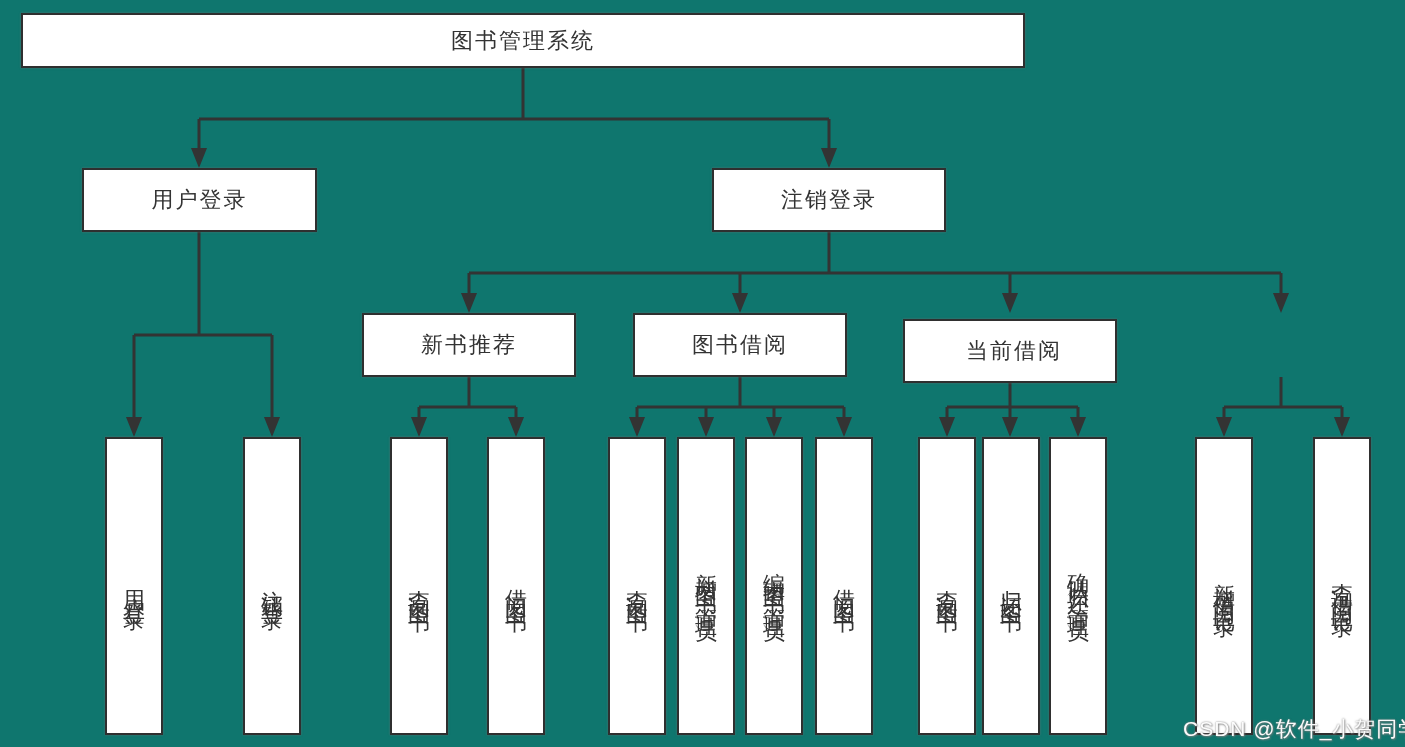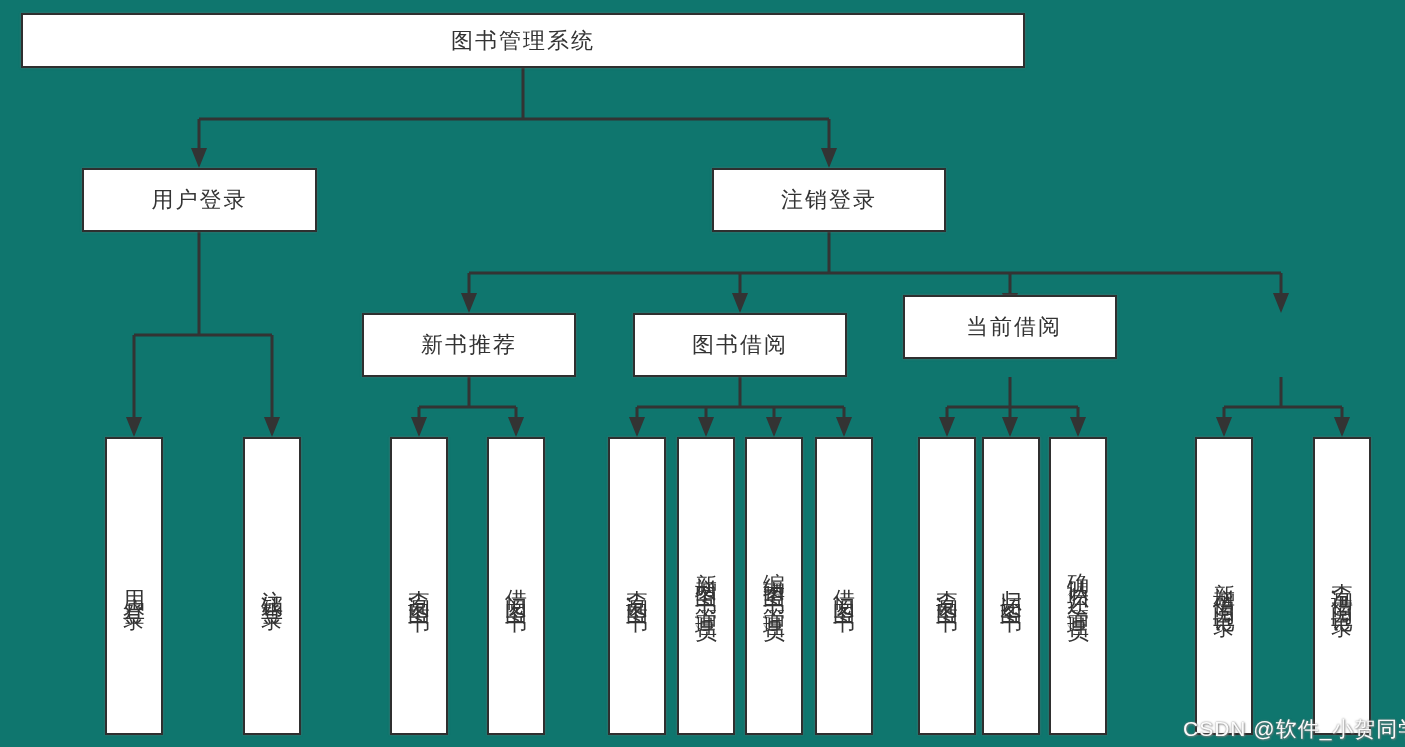--- a/index.html
+++ b/index.html
@@ -83,21 +83,21 @@
   <div class="node h-node" style="left:712px; top:168px; width:234px; height:64px;">
     <span>注销登录</span>
   </div>
 
   <div class="node h-node" style="left:362px; top:313px; width:214px; height:64px;text-align:right;">
     <span>新书推荐</span>
   </div>
   <div class="node h-node" style="left:633px; top:313px; width:214px; height:64px;">
     <span>图书借阅</span>
   </div>
-  <div class="node h-node" style="left:903px; top:295px; width:214px; height:64px;padding-left:8px;">
+  <div class="node h-node" style="left:903px; top:319px; width:214px; height:64px;padding-left:8px;">
     <span>当前借阅</span>
   </div>
 
   <div class="node v-node" style="left:105px; top:437px; width:58px; height:298px;">
     <span>用户登录</span>
   </div>
   <div class="node v-node" style="left:243px; top:437px; width:58px; height:298px;">
     <span>注销登录</span>
   </div>
 

